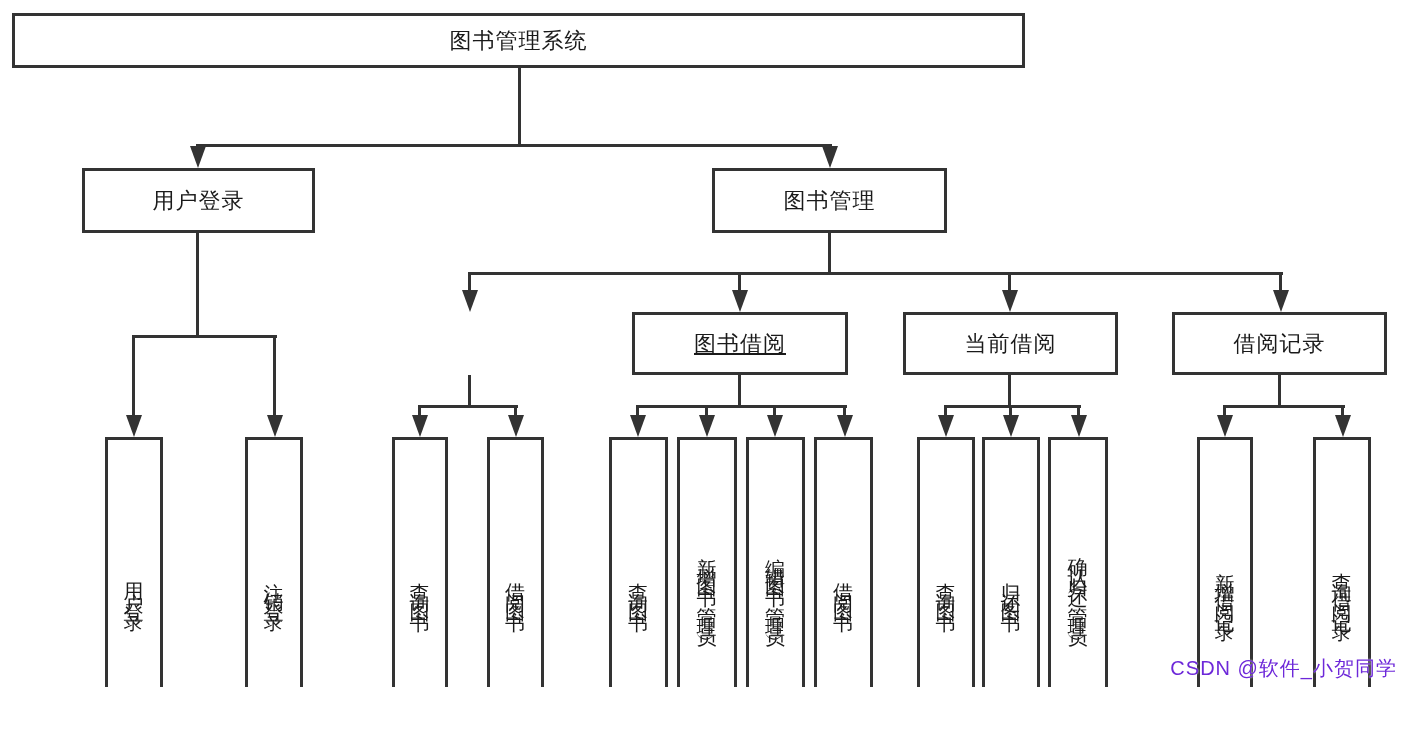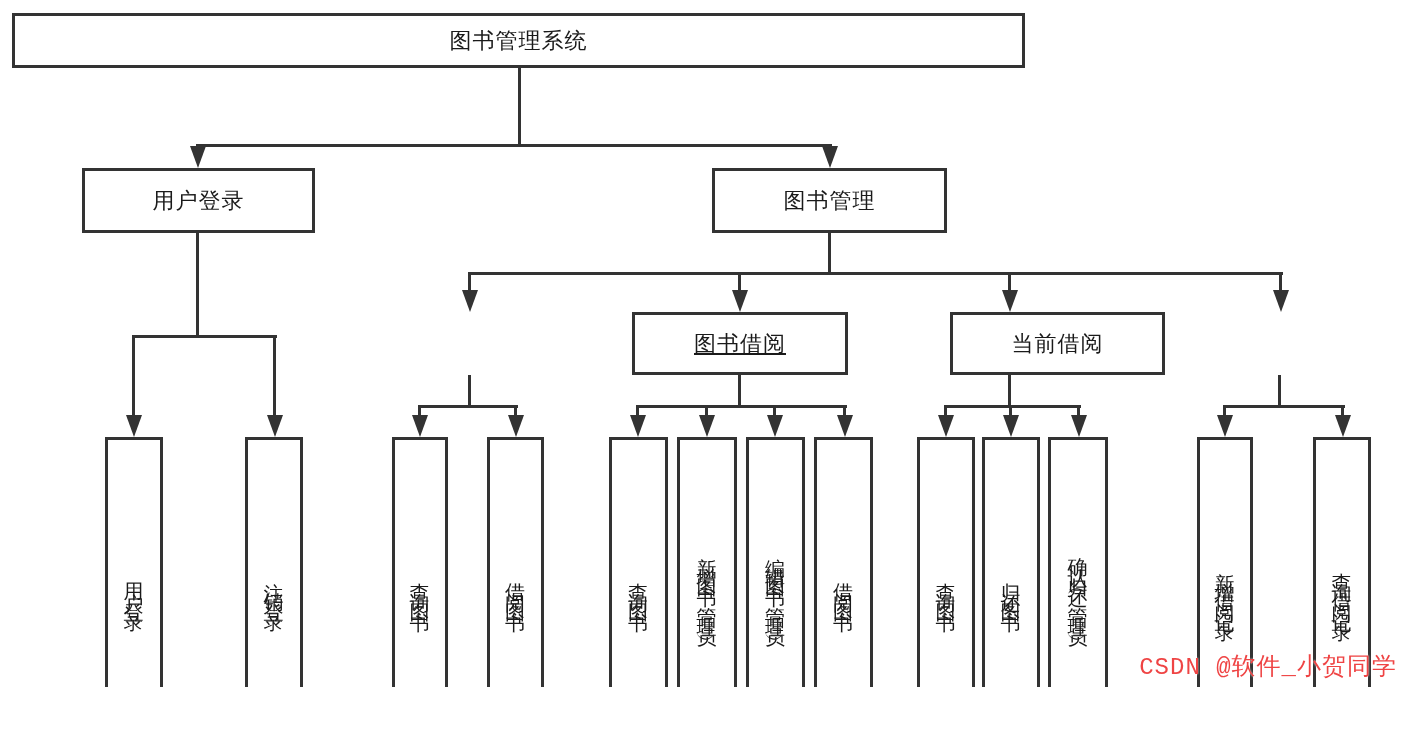--- a/index.html
+++ b/index.html
@@ -34,26 +34,25 @@
     position:absolute;
     width:0;height:0;
     border-left:8px solid transparent;
     border-right:8px solid transparent;
     border-top:22px solid #333333;
   }
   .watermark{
     position:absolute;
     right:8px;
     bottom:5px;
-    font-size:24px;
-    color:#ef4444;
+    font-size:20px;
+    color:#6d28d9;
     letter-spacing:1px;
     text-shadow:0 0 2px #ffffff;
     white-space:nowrap;
-    font-family:Liberation Mono, monospace;
   }
 </style>
 </head>
 <body>
 
 <div class="canvas">
 
   <div class="ln" style="left:518px;top:66px;width:3px;height:81px;"></div>
   <div class="ln" style="left:196px;top:144px;width:636px;height:3px;"></div>
   <div class="ln" style="left:196px;top:144px;width:3px;height:6px;"></div>
@@ -112,21 +111,22 @@
   <div class="tri" style="left:1217px;top:415px;"></div>
   <div class="ln" style="left:1341px;top:405px;width:3px;height:14px;"></div>
   <div class="tri" style="left:1335px;top:415px;"></div>
 
   <div class="box hbox" style="left:12px;top:13px;width:1013px;height:55px;">图书管理系统</div>
 
   <div class="box hbox" style="left:82px;top:168px;width:233px;height:65px;">用户登录</div>
   <div class="box hbox" style="left:712px;top:168px;width:235px;height:65px;">图书管理</div>
 
   <div class="box hbox" style="left:632px;top:312px;width:216px;height:63px;text-decoration:underline;">图书借阅</div>
-  <div class="box hbox" style="left:950px;top:312px;width:215px;height:63px;">当前借阅</div>
+  <div class="box hbox" style="left:903px;top:312px;width:215px;height:63px;">当前借阅</div>
+  <div class="box hbox" style="left:1172px;top:312px;width:215px;height:63px;">借阅记录</div>
 
   <div class="box vbox" style="left:105px;top:437px;width:58px;height:299px;">用户登录</div>
   <div class="box vbox" style="left:245px;top:437px;width:58px;height:299px;">注销登录</div>
 
   <div class="box vbox" style="left:392px;top:437px;width:56px;height:299px;">查询图书</div>
   <div class="box vbox" style="left:487px;top:437px;width:57px;height:299px;">借阅图书</div>
 
   <div class="box vbox" style="left:609px;top:437px;width:59px;height:299px;">查询图书</div>
   <div class="box vbox" style="left:677px;top:437px;width:60px;height:299px;">新增图书（管理员）</div>
   <div class="box vbox" style="left:746px;top:437px;width:59px;height:299px;">编辑图书（管理员）</div>

